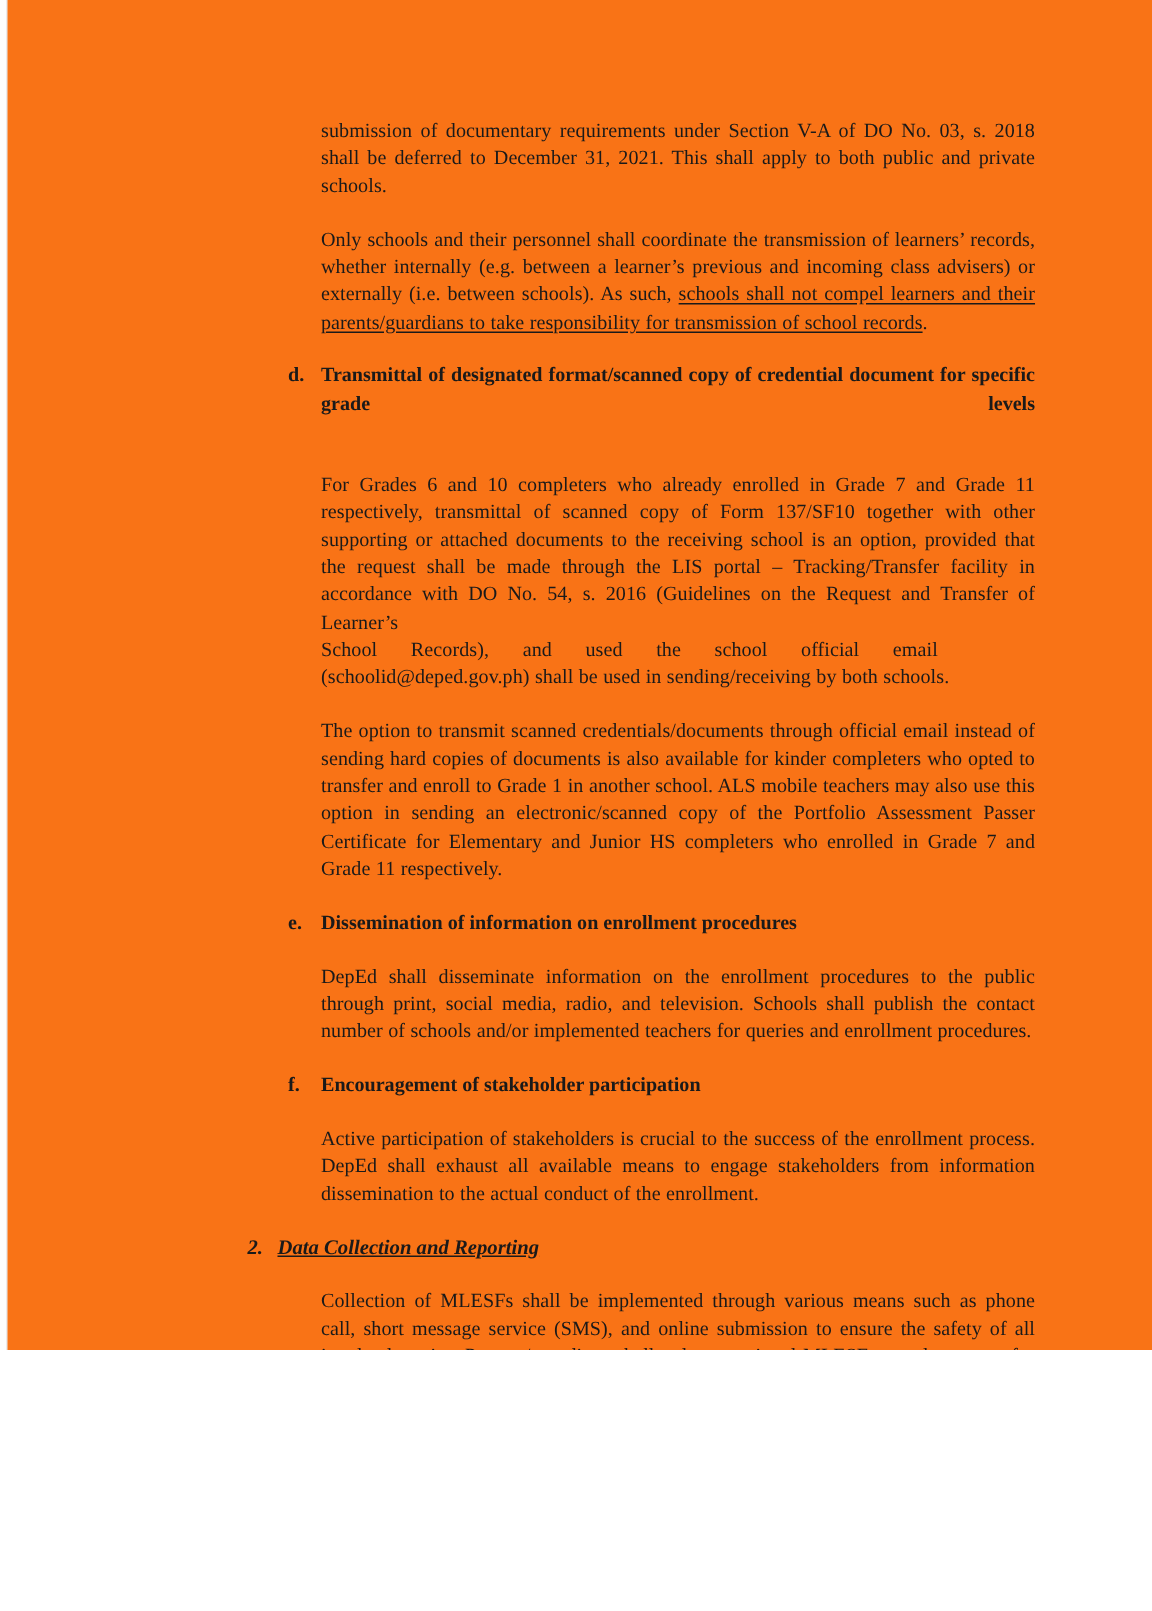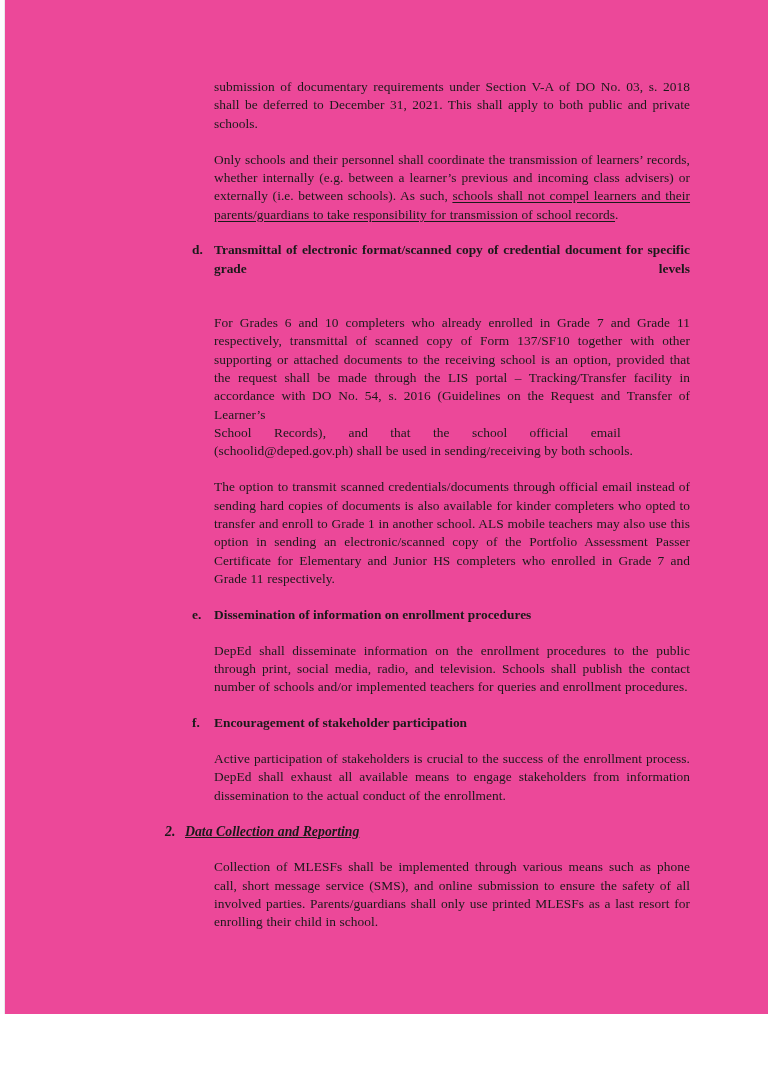--- a/index.html
+++ b/index.html
@@ -8,22 +8,22 @@
     padding: 0;
     background: #ffffff;
   }
   body {
     font-family: "Liberation Serif", "DejaVu Serif", serif;
     color: #1a1a1a;
   }
   .page {
     position: relative;
     width: 768px;
-    height: 1014px;
-    background: #ec4899;
+    height: 900px;
+    background: #f97316;
     overflow: hidden;
     box-sizing: border-box;
   }
   
   .scan-edge-left {
     position: absolute;
     left: 4px;
     top: 0;
     width: 1px;
     height: 1074px;
@@ -119,25 +119,25 @@
   <div class="scan-edge-left"></div>
 
   <div class="content">
 
     <p class="body-par">submission of documentary requirements under Section V-A of DO No. 03, s. 2018 shall be deferred to December 31, 2021. This shall apply to both public and private schools.</p>
 
     <p class="body-par"><span>Only schools and their personnel shall coordinate the transmission of learners’ records, whether internally (e.g. between a learner’s previous and incoming class advisers) or externally (i.e. between schools). As such, </span><span class="bold-ul">schools shall not compel learners and their parents/guardians to take responsibility for transmission of school records</span><span>.</span></p>
 
     <div class="lettered-head">
       <span class="marker">d.</span>
-      <span class="head-text">Transmittal of electronic format/scanned copy of credential document for specific grade levels</span>
+      <span class="head-text">Transmittal of designated format/scanned copy of credential document for specific grade levels</span>
     </div>
 
     <p class="body-par"><span>For Grades 6 and 10 completers who already enrolled in Grade 7 and Grade 11 respectively, transmittal of scanned copy of Form 137/SF10 together with other supporting or attached documents to the receiving school is an option, provided that the request shall be made through the LIS portal – Tracking/Transfer facility in accordance with DO No. 54, s. 2016 (Guidelines on the Request and Transfer of Learner’s</span>
-      <span class="stretch-line">School Records), and that the school official email</span><span>(schoolid@deped.gov.ph) shall be used in sending/receiving by both schools.</span></p>
+      <span class="stretch-line">School Records), and used the school official email</span><span>(schoolid@deped.gov.ph) shall be used in sending/receiving by both schools.</span></p>
 
     <p class="body-par">The option to transmit scanned credentials/documents through official email instead of sending hard copies of documents is also available for kinder completers who opted to transfer and enroll to Grade 1 in another school. ALS mobile teachers may also use this option in sending an electronic/scanned copy of the Portfolio Assessment Passer Certificate for Elementary and Junior HS completers who enrolled in Grade 7 and Grade 11 respectively.</p>
 
     <div class="lettered-head single">
       <span class="marker">e.</span>
       <span class="head-text">Dissemination of information on enrollment procedures</span>
     </div>
 
     <p class="body-par">DepEd shall disseminate information on the enrollment procedures to the public through print, social media, radio, and television. Schools shall publish the contact number of schools and/or implemented teachers for queries and enrollment procedures.</p>
 

